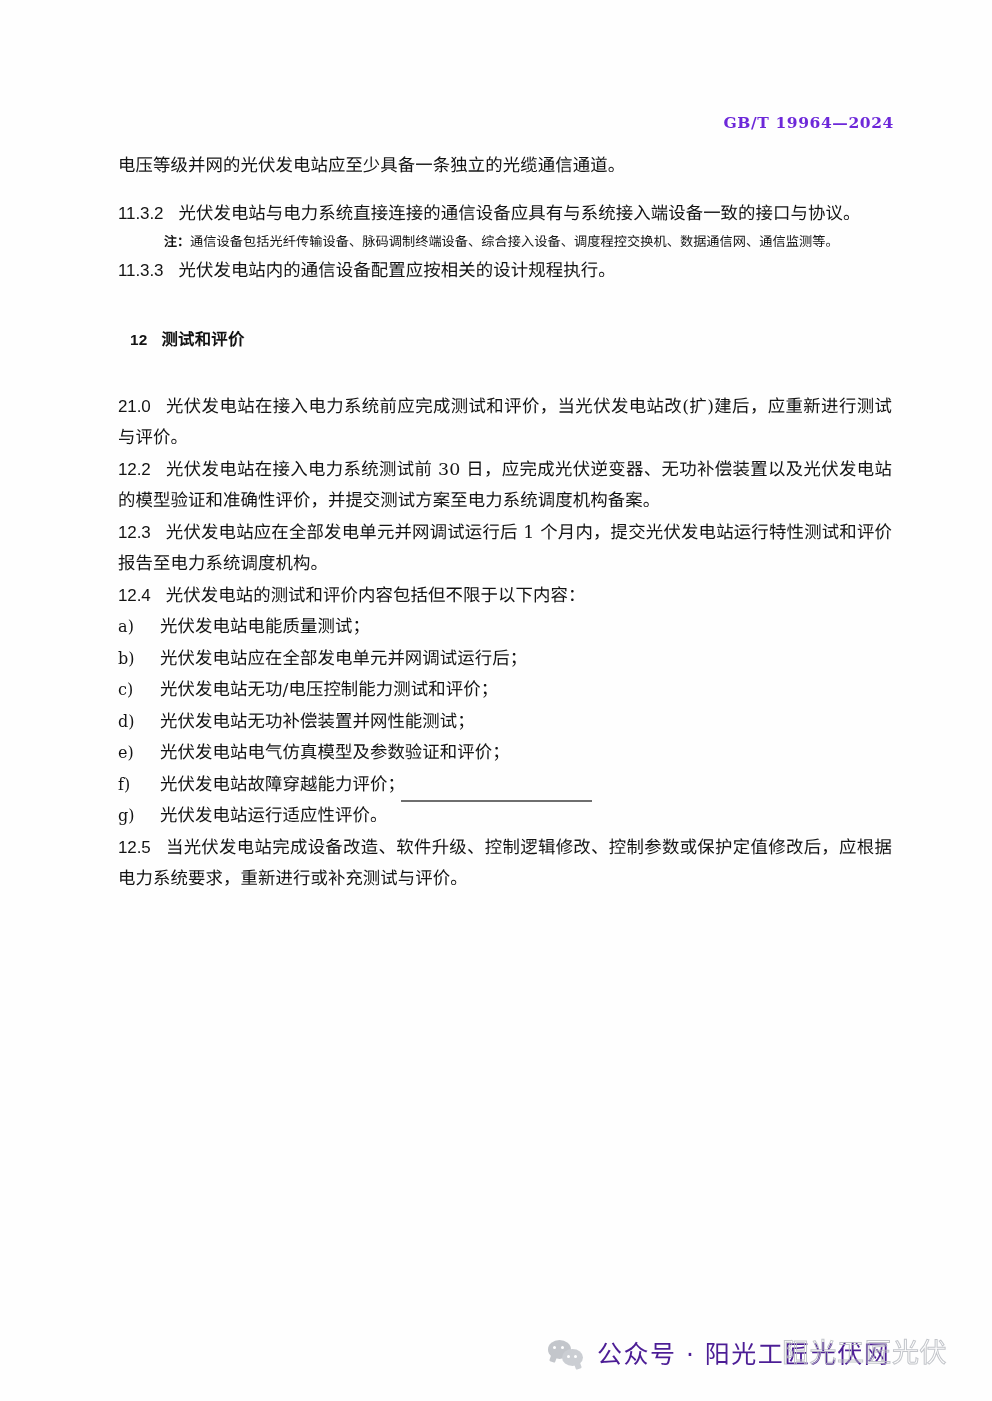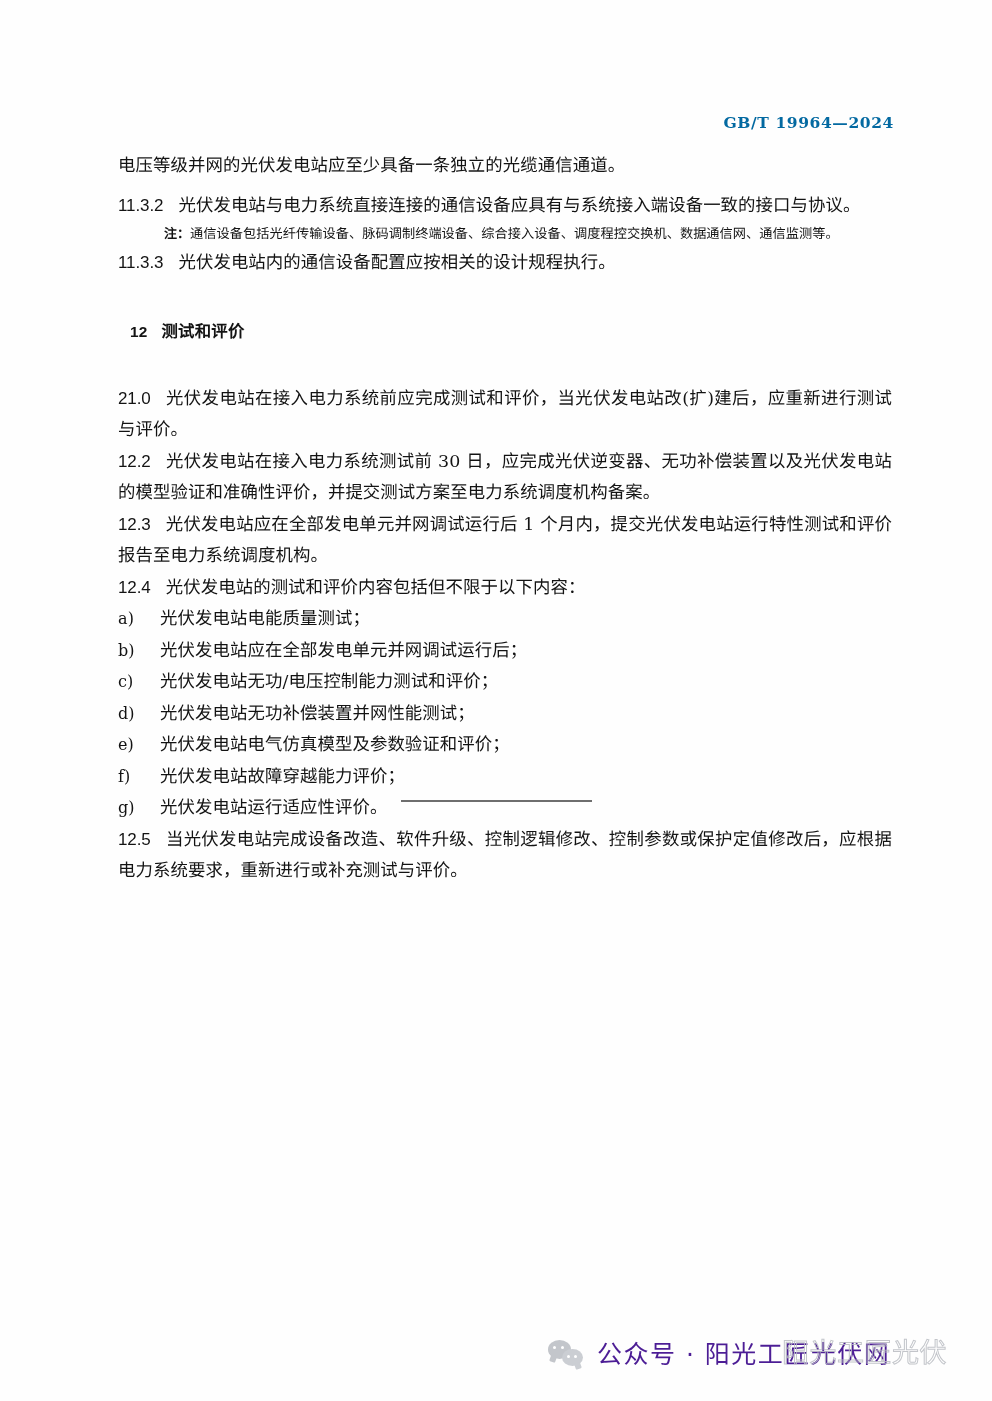--- a/index.html
+++ b/index.html
@@ -31,21 +31,21 @@
     left: 118px;
     right: 98px;
     height: 22px;
     text-align: right;
   }
   .header-code {
     font-family: "DejaVu Serif", "Liberation Serif", serif;
     font-weight: bold;
     font-size: 15.5px;
     letter-spacing: 0.6px;
-    color: #0369a1;
+    color: #6d28d9;
     white-space: nowrap;
   }
 
   
   .content {
     position: absolute;
     top: 150px;
     left: 118px;
     width: 774px;
   }
@@ -64,21 +64,21 @@
     font-size: 17px;
     letter-spacing: -0.1px;
   }
   .para .gap {
     display: inline-block;
     width: 15px;
   }
 
   
   .para-cont {
-    margin-bottom: 8px;
+    margin-bottom: 16px;
   }
 
   
   .note {
     font-size: 13.2px;
     line-height: 26px;
     margin: 0;
     padding-left: 46px;
     text-align: justify;
     text-justify: inter-ideograph;

